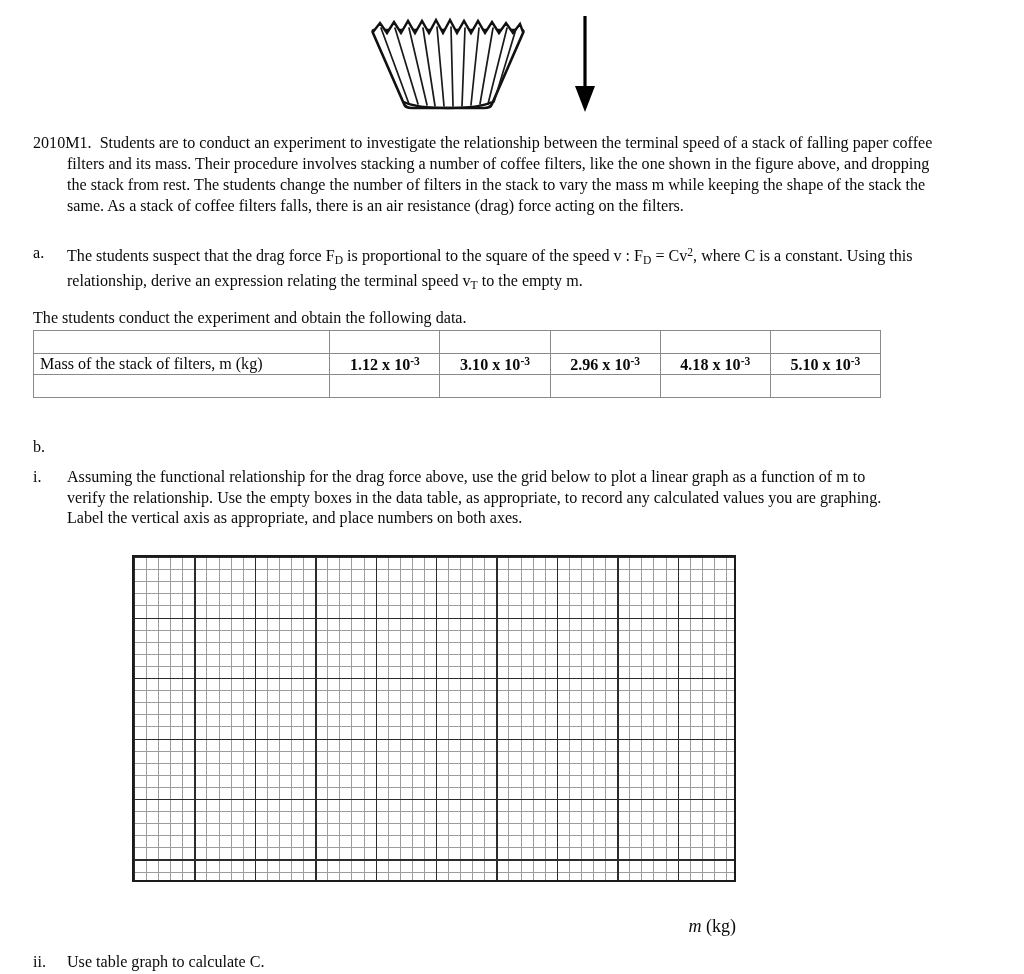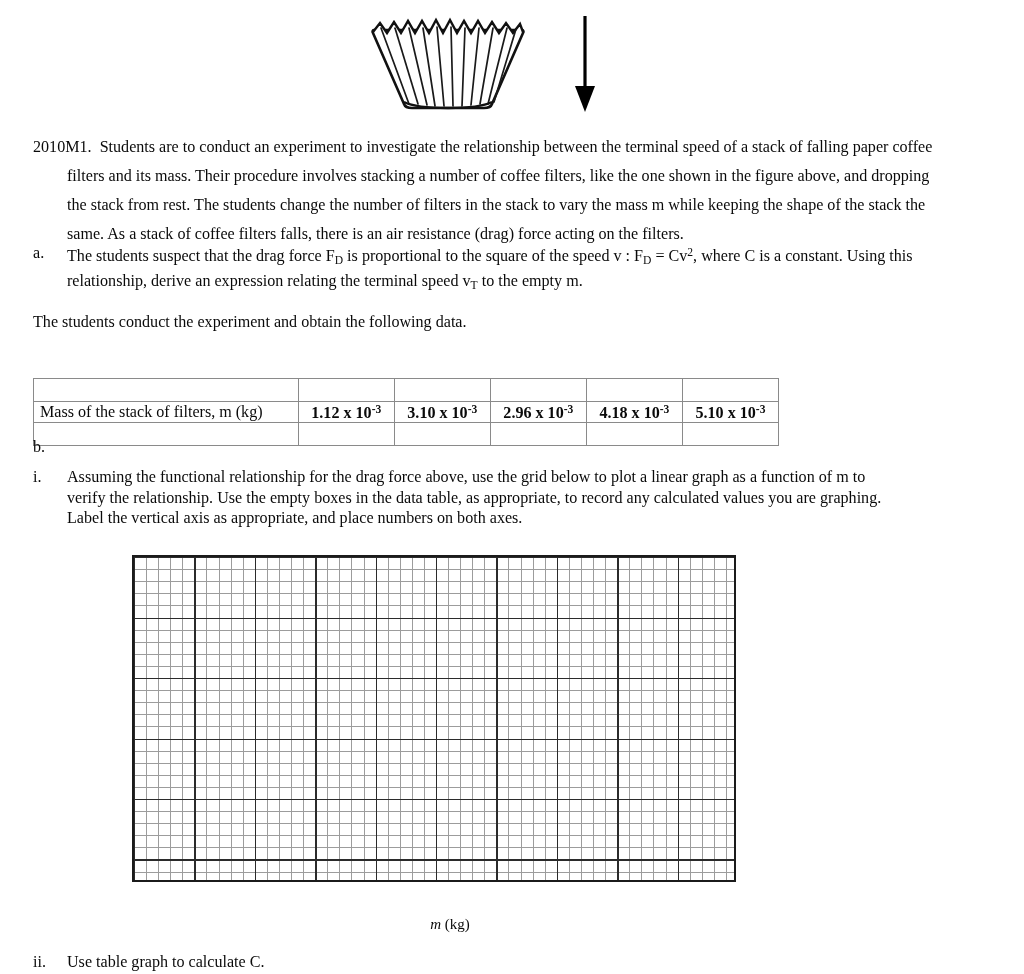--- a/index.html
+++ b/index.html
@@ -29,21 +29,21 @@
   }
   #arrow-svg {
     position: absolute;
     left: 566px; top: 14px;
   }
 
   
   .prose {
     position: absolute;
     font-size: 16.1px;
-    line-height: 29px;
+    line-height: 21px;
     text-align: left;
   }
   #intro-block {
     left: 33px;
     top: 132px;
     width: 900px;
     text-indent: 0;
   }
   #intro-block .p-body {
     display: block;
@@ -71,24 +71,23 @@
 
   sub { font-size: 0.72em; vertical-align: -0.25em; }
   sup { font-size: 0.72em; vertical-align: 0.42em; }
   .ital { font-style: italic; }
 
   
   #data-table {
     position: absolute;
     left: 33px;
     top: 330px;
-    width: 746px;
+    width: 848px;
     border-collapse: collapse;
     font-size: 16.1px;
-    margin-top: 48px;
   }
   #data-table td {
     border: 1.15px solid #8a8a8a;
     padding: 0 6px;
     height: 21px;
     box-sizing: border-box;
   }
   #data-table td.label-cell {
     width: 296px;
     text-align: left;
@@ -122,25 +121,25 @@
       
       repeating-linear-gradient(to right,
         #9c9c9c 0px, #9c9c9c 1px, transparent 1px, transparent 12.08px),
       
       repeating-linear-gradient(to bottom,
         #9c9c9c 0px, #9c9c9c 1px, transparent 1px, transparent 12.1px);
     background-position: 0 0, 0 0, 0 0, 0 0;
   }
   #x-axis-label {
     position: absolute;
-    left: 148px;
+    left: 132px;
     top: 916px;
     width: 604px;
-    text-align: center;
-    font-size: 15px;
+    text-align: right;
+    font-size: 18px;
   }
   #x-axis-label .ital { font-style: italic; }
 </style>
 </head>
 <body>
 
 <div id="figure-area">
 
   <svg id="filter-svg" width="160" height="96" viewBox="0 0 160 96">
 

